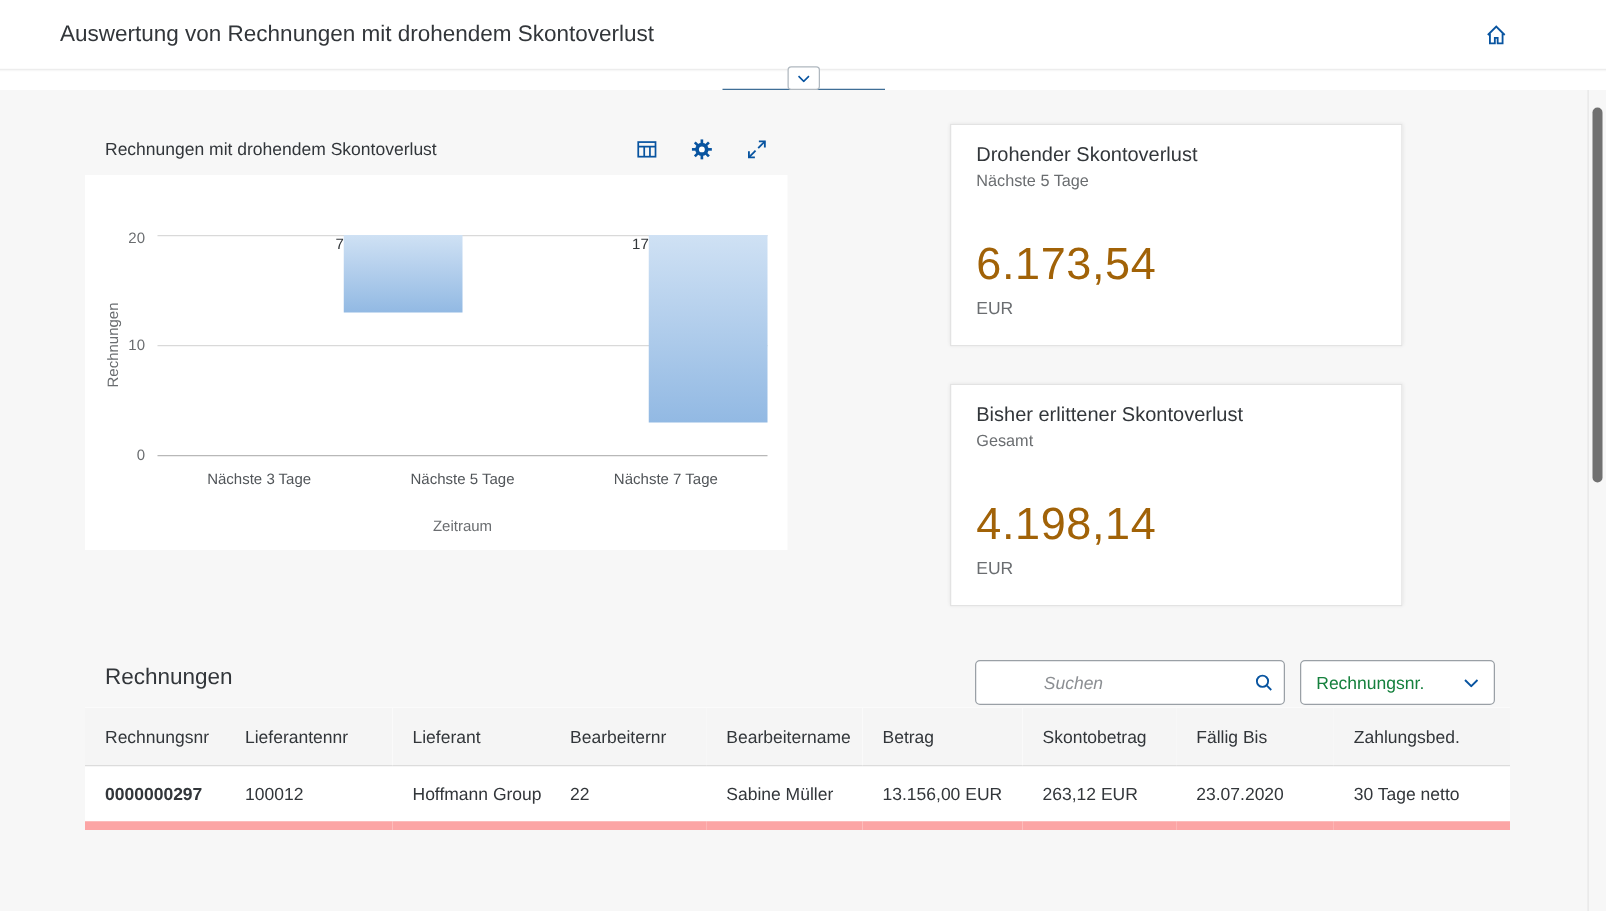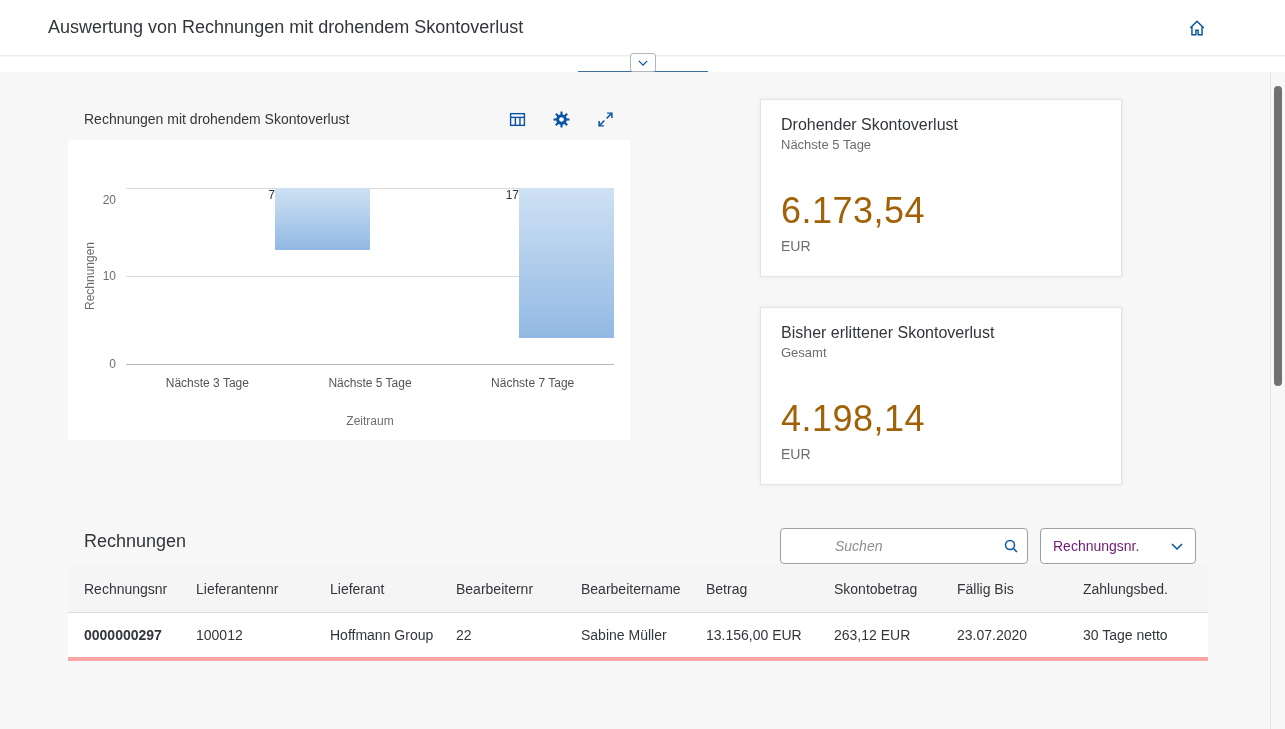--- a/index.html
+++ b/index.html
@@ -67,27 +67,27 @@
   .search-box{position:absolute;left:712px;top:5px;width:248px;height:36px;background:#fff;
               border:1px solid #9aa0a6;border-radius:4px;box-sizing:border-box;
               display:flex;align-items:center;padding-left:44px;}
   .search-box input{flex:1;border:none;outline:none;background:none;padding:0 0 0 10px;
                     font-size:14px;font-family:inherit;color:#32363a;min-width:0;}
   .search-box input::placeholder{font-style:italic;color:#8c8f93;}
   .search-box .icon-btn{width:32px;height:32px;}
   .dropdown{position:absolute;left:972px;top:5px;width:156px;height:36px;background:#fff;
             border:1px solid #9aa0a6;border-radius:4px;box-sizing:border-box;cursor:pointer;
             display:flex;align-items:center;justify-content:space-between;padding:0 12px;
-            font-size:14px;font-family:inherit;color:#701a75;}
+            font-size:14px;font-family:inherit;color:#15803d;}
   table{border-collapse:collapse;table-layout:fixed;width:1140px;background:#fff;}
   th{height:46px;background:#f5f5f5;text-align:left;font-weight:400;font-size:14px;
      color:#32363a;padding:0 8px 0 16px;border-bottom:1px solid #dcdcdc;
      white-space:nowrap;overflow:hidden;}
   td{height:44px;font-size:14px;color:#32363a;padding:0 8px 0 16px;
-     border-bottom:4px solid #fca5a5;white-space:nowrap;overflow:hidden;}
+     border-bottom:7px solid #fca5a5;white-space:nowrap;overflow:hidden;}
   td.bold{font-weight:700;}
   tbody tr{cursor:pointer;background:#fff;}
 
   
   .scroll-track{position:absolute;top:72px;right:0;bottom:0;width:14px;background:#f7f7f7;
                 border-left:1px solid #e6e6e6;cursor:default;}
   .scroll-thumb{position:absolute;top:14px;right:3px;width:8px;height:300px;
                 background:#717171;border-radius:4px;cursor:pointer;}
 </style>
 </head>
@@ -170,21 +170,21 @@
             <div class="bar-slot">
               <div class="bar-value">17</div>
               <div class="bar" style="height: 149.6px;"></div>
             </div>
           </div>
       <div class="gridline zero" style="top: 176px;"></div>
           <div class="ytick" style="top: 176px;">0</div>
           <div class="gridline" style="top: 88px;"></div>
           <div class="ytick" style="top: 88px;">10</div>
           <div class="gridline" style="top: 0px;"></div>
-          <div class="ytick" style="top: 12px;">20</div>
+          <div class="ytick" style="top: 2px;">20</div>
         </div>
       <div class="x-labels">
           <div class="xlabel">Nächste 3 Tage</div>
           <div class="xlabel">Nächste 5 Tage</div>
           <div class="xlabel">Nächste 7 Tage</div>
         </div>
       <div class="x-title">Zeitraum</div>
     </div>
   </section>
 

